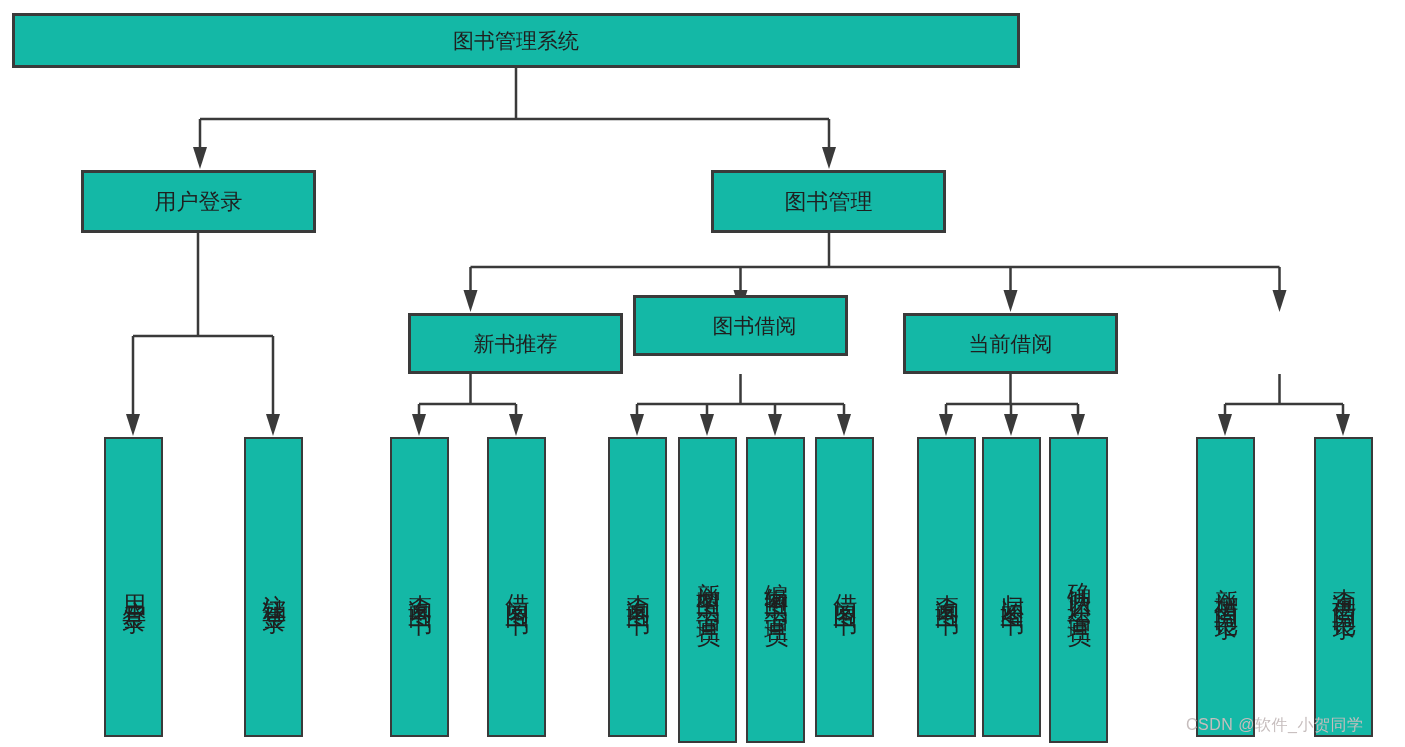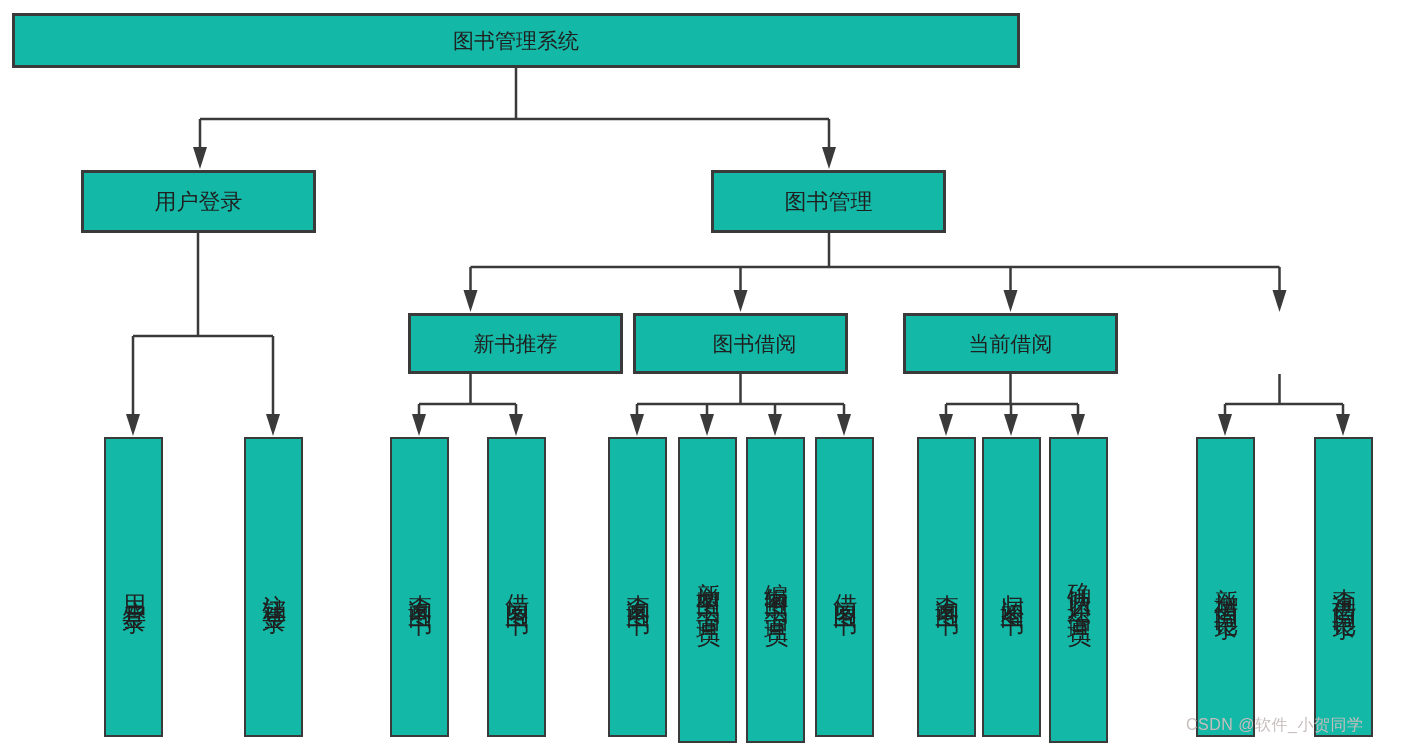--- a/index.html
+++ b/index.html
@@ -20,21 +20,21 @@
   .leaf > span {
     writing-mode: vertical-rl; text-orientation: mixed;
     font-size: 24px; line-height: 1.06; letter-spacing: 6px; color: #1f1f1f;
   }
 
   
   .n-root { left: 12px;  top: 13px;  width: 1008px; height: 55px; }
   .n-l2a  { left: 81px;  top: 170px; width: 235px;  height: 63px; font-size: 22px; }
   .n-l2b  { left: 711px; top: 170px; width: 235px;  height: 63px; font-size: 22px; font-family: Liberation Serif, serif; }
   .n-l3a  { left: 363px;  top: 313px; width: 215px; height: 61px; margin-left: 45px; }
-  .n-l3b  { left: 633px;  top: 313px; width: 215px; height: 61px; padding-left: 28px; }
+  .n-l3b  { left: 633px;  top: 295px; width: 215px; height: 61px; padding-left: 28px; }
   .n-l3c  { left: 903px;  top: 313px; width: 215px; height: 61px; }
   .n-l3d  { left: 1172px; top: 313px; width: 215px; height: 61px; }
 
   .lf { top: 437px; width: 59px; height: 300px; }
   .lf-tall { height: 306px; }
   .n-a1 { left: 104px; }  .n-a2 { left: 244px; }
   .n-b1 { left: 390px; }  .n-b2 { left: 487px; }
   .n-c1 { left: 608px; }  .n-c2 { left: 678px; }  .n-c3 { left: 746px; }  .n-c4 { left: 815px; }
   .n-d1 { left: 917px; }  .n-d2 { left: 982px; }  .n-d3 { left: 1049px; }
   .n-e1 { left: 1196px; } .n-e2 { left: 1314px; }

